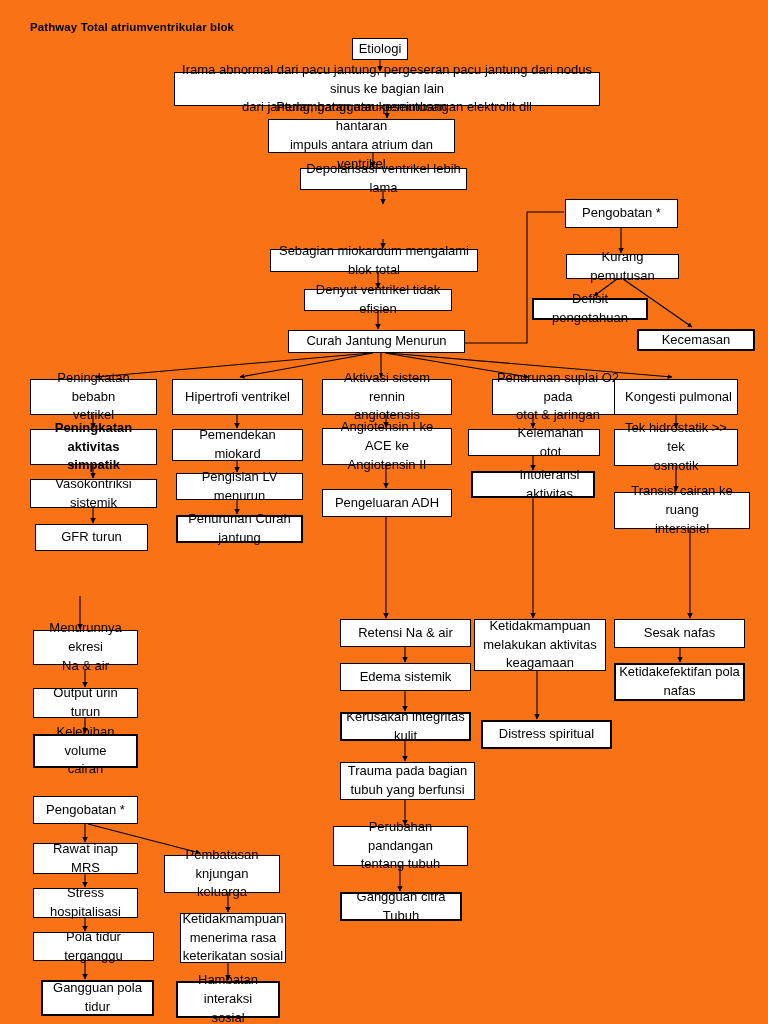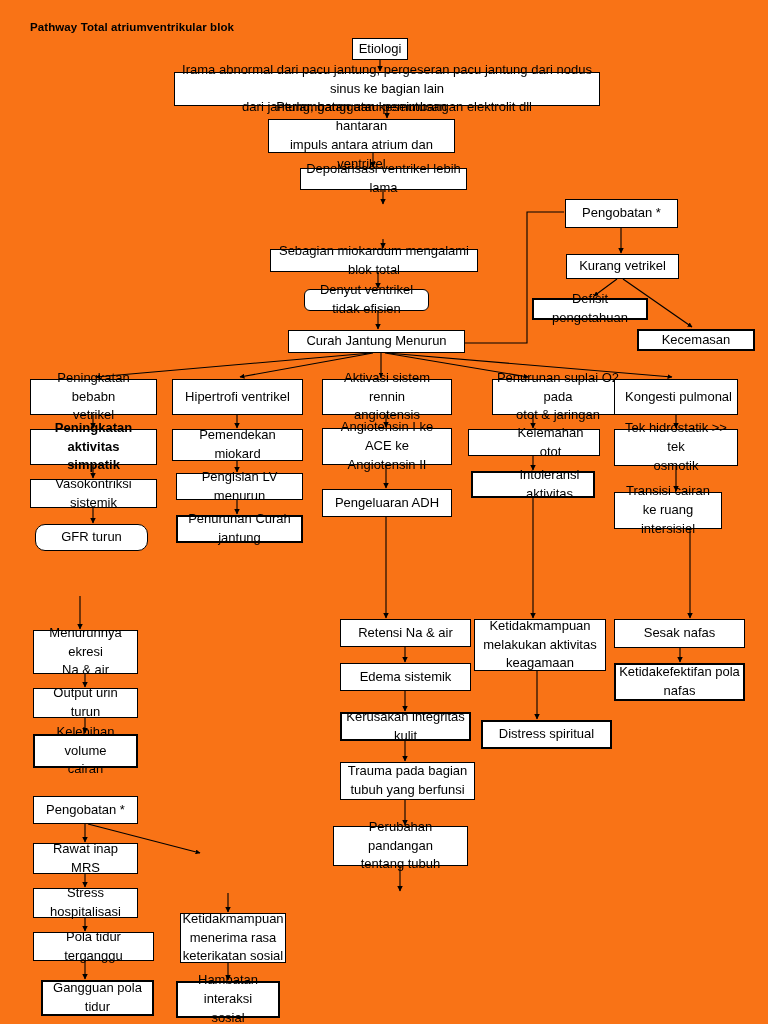--- a/index.html
+++ b/index.html
@@ -139,82 +139,85 @@
     </g>
   </svg>
 
   <div class="node" style="left:352px; top:38px; width:56px; height:22px;">Etiologi</div>
   <div class="node" style="left:174px; top:72px; width:426px; height:34px;">Irama abnormal dari pacu jantung, pergeseran pacu jantung dari nodus sinus ke bagian lain
 dari jantung, gangguan keseimbangan elektrolit dll</div>
   <div class="node" style="left:268px; top:119px; width:187px; height:34px;">Perlambatan atau pemutusan hantaran
 impuls antara atrium dan ventrikel</div>
   <div class="node" style="left:300px; top:168px; width:167px; height:22px;">Depolarisasi ventrikel lebih lama</div>
   <div class="node" style="left:270px; top:249px; width:208px; height:23px;">Sebagian miokardum mengalami blok total</div>
-  <div class="node" style="left:304px; top:289px; width:125px; height:22px;border-radius:6px;">Denyut ventrikel tidak efisien</div>
+  <div class="node" style="left:304px; top:289px; width:148px; height:22px;">Denyut ventrikel tidak efisien</div>
   <div class="node" style="left:288px; top:330px; width:177px; height:23px;">Curah Jantung Menurun</div>
 
   <div class="node" style="left:565px; top:199px; width:113px; height:29px;">Pengobatan *</div>
-  <div class="node" style="left:566px; top:254px; width:113px; height:25px;">Kurang vetrikel</div>
+  <div class="node" style="left:566px; top:254px; width:113px; height:25px;">Kurang pemutusan</div>
   <div class="node bold" style="left:532px; top:298px; width:116px; height:22px;">Defisit pengetahuan</div>
   <div class="node bold" style="left:637px; top:329px; width:118px; height:22px;">Kecemasan</div>
 
   <div class="node" style="left:30px; top:379px; width:127px; height:36px;">Peningkatan bebabn
 vetrikel</div>
   <div class="node" style="left:30px; top:429px; width:127px; height:36px;font-weight:bold;">Peningkatan aktivitas
 simpatik</div>
   <div class="node" style="left:30px; top:479px; width:127px; height:29px;">Vasokontriksi sistemik</div>
-  <div class="node" style="left:35px; top:524px; width:113px; height:27px;border-radius:10px;">GFR turun</div>
+  <div class="node" style="left:35px; top:524px; width:113px; height:27px;">GFR turun</div>
 
   <div class="node" style="left:172px; top:379px; width:131px; height:36px;">Hipertrofi ventrikel</div>
   <div class="node" style="left:172px; top:429px; width:131px; height:32px;">Pemendekan miokard</div>
   <div class="node" style="left:176px; top:473px; width:127px; height:27px;">Pengisian LV menurun</div>
   <div class="node bold" style="left:176px; top:515px; width:127px; height:28px;">Penurunan Curah jantung</div>
 
   <div class="node" style="left:322px; top:379px; width:130px; height:36px;">Aktivasi sistem rennin
 angiotensis</div>
   <div class="node" style="left:322px; top:428px; width:130px; height:37px;">Angiotensin I ke ACE ke
 Angiotensin II</div>
   <div class="node" style="left:322px; top:489px; width:130px; height:28px;">Pengeluaran ADH</div>
 
   <div class="node" style="left:468px; top:379px; width:132px; height:36px;margin-left:24px;">Penurunan suplai O2 pada
 otot &amp; jaringan</div>
   <div class="node" style="left:468px; top:429px; width:132px; height:27px;padding-left:36px;">Kelemahan otot</div>
   <div class="node bold" style="left:471px; top:471px; width:124px; height:27px;padding-left:36px;">Intoleransi aktivitas</div>
 
   <div class="node" style="left:614px; top:379px; width:124px; height:36px;padding-left:8px;">Kongesti pulmonal</div>
   <div class="node" style="left:614px; top:429px; width:124px; height:37px;">Tek hidrostatik &gt;&gt; tek
 osmotik</div>
-  <div class="node" style="left:614px; top:492px; width:108px; height:37px;">Transisi cairan ke ruang
+  <div class="node" style="left:614px; top:492px; width:136px; height:37px;">Transisi cairan ke ruang
 intersisiel</div>
 
-  <div class="node" style="left:33px; top:630px; width:105px; height:44px;">Menurunnya ekresi
+  <div class="node" style="left:33px; top:630px; width:105px; height:35px;">Menurunnya ekresi
 Na &amp; air</div>
   <div class="node" style="left:33px; top:688px; width:105px; height:30px;">Output urin turun</div>
   <div class="node bold" style="left:33px; top:734px; width:105px; height:34px;">Kelebihan volume
 cairan</div>
   <div class="node" style="left:33px; top:796px; width:105px; height:28px;">Pengobatan *</div>
   <div class="node" style="left:33px; top:843px; width:105px; height:31px;">Rawat inap MRS</div>
   <div class="node" style="left:33px; top:888px; width:105px; height:30px;">Stress hospitalisasi</div>
   <div class="node" style="left:33px; top:932px; width:121px; height:29px;">Pola tidur terganggu</div>
   <div class="node bold" style="left:41px; top:980px; width:113px; height:36px;">Gangguan pola
 tidur</div>
 
+  <div class="node" style="left:164px; top:855px; width:116px; height:38px;">Pembatasan knjungan
+keluarga</div>
   <div class="node" style="left:180px; top:913px; width:106px; height:50px;">Ketidakmampuan
 menerima rasa
 keterikatan sosial</div>
   <div class="node bold" style="left:176px; top:981px; width:104px; height:37px;">Hambatan interaksi
 sosial</div>
 
   <div class="node" style="left:340px; top:619px; width:131px; height:28px;">Retensi Na &amp; air</div>
   <div class="node" style="left:340px; top:663px; width:131px; height:28px;text-align:right;">Edema sistemik</div>
   <div class="node bold" style="left:340px; top:712px; width:131px; height:29px;">Kerusakan integritas kulit</div>
   <div class="node" style="left:340px; top:762px; width:135px; height:38px;">Trauma pada bagian
 tubuh yang berfunsi</div>
   <div class="node" style="left:333px; top:826px; width:135px; height:40px;">Perubahan pandangan
 tentang tubuh</div>
+  <div class="node bold" style="left:340px; top:892px; width:122px; height:29px;">Gangguan citra Tubuh</div>
 
   <div class="node" style="left:474px; top:619px; width:132px; height:52px;">Ketidakmampuan
 melakukan aktivitas
 keagamaan</div>
   <div class="node bold" style="left:481px; top:720px; width:131px; height:29px;">Distress spiritual</div>
 
   <div class="node" style="left:614px; top:619px; width:131px; height:29px;">Sesak nafas</div>
   <div class="node bold" style="left:614px; top:663px; width:131px; height:38px;">Ketidakefektifan pola
 nafas</div>
 

